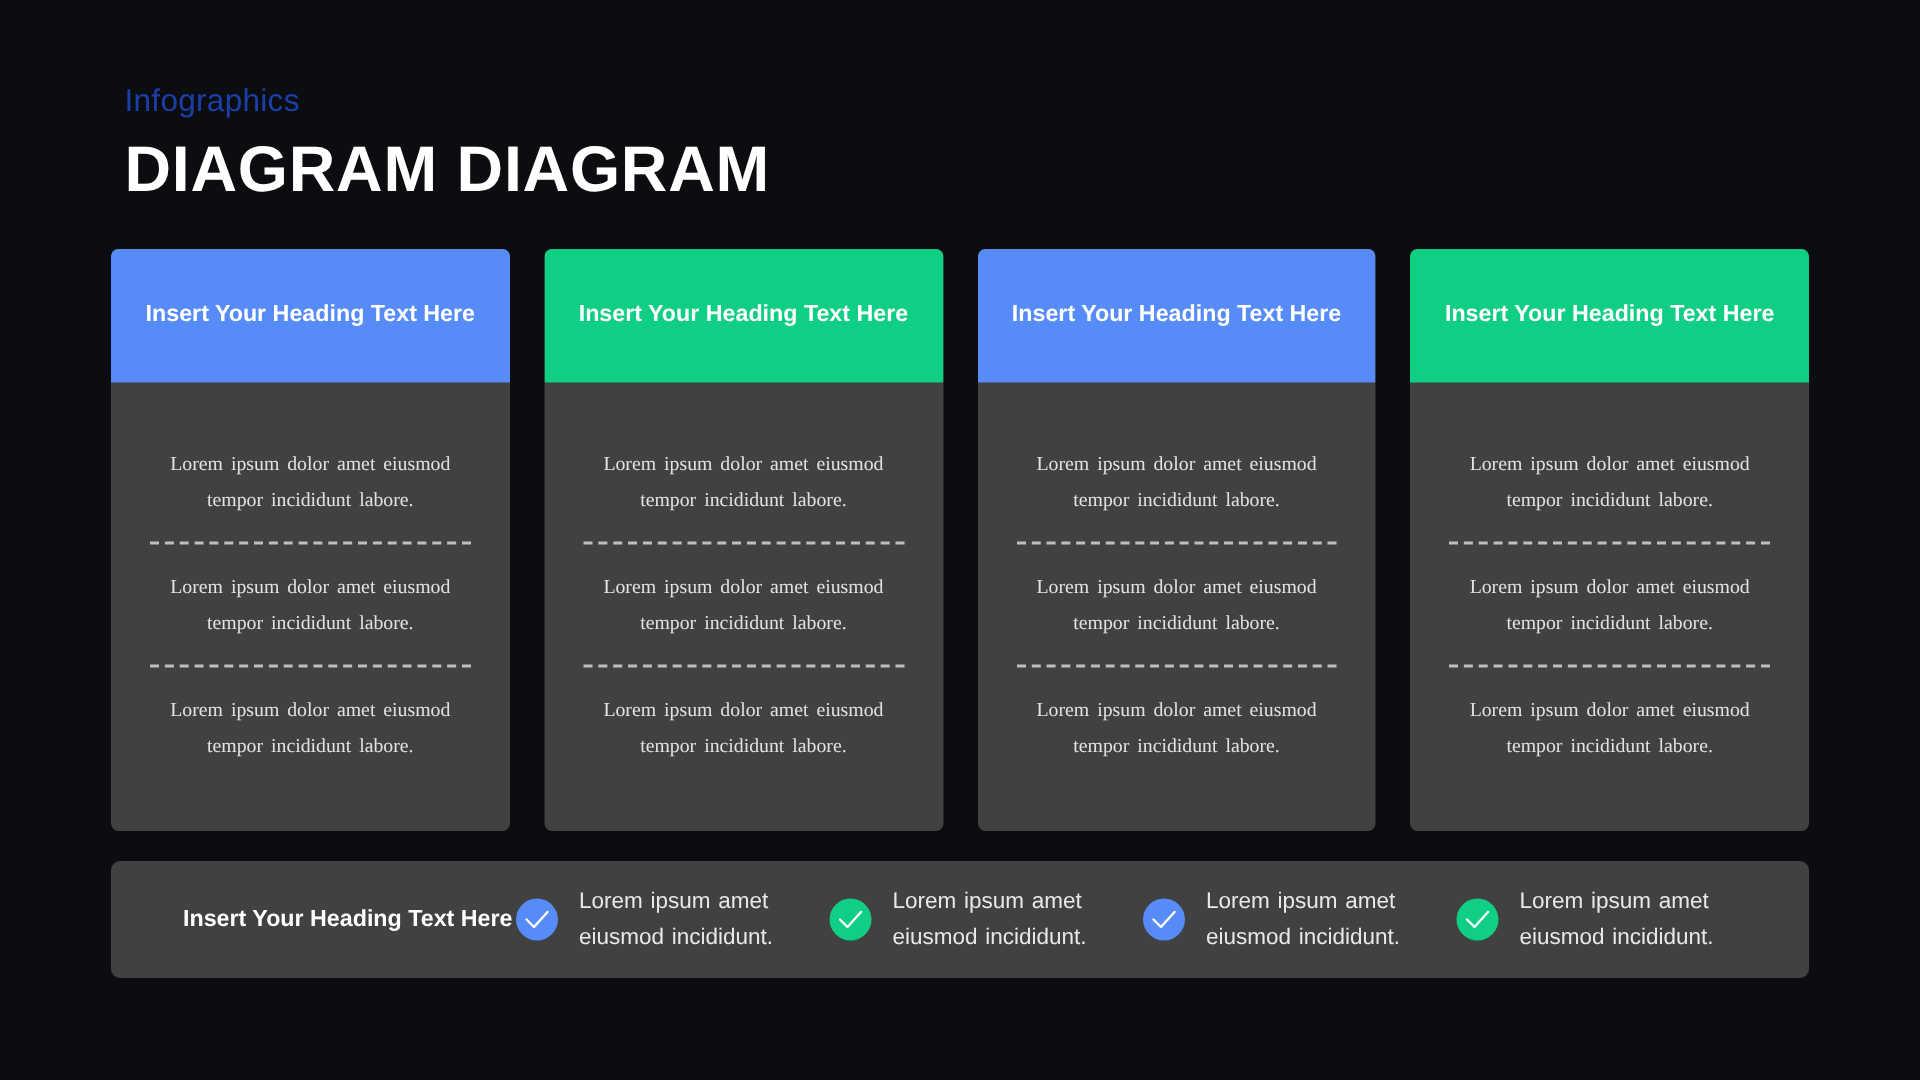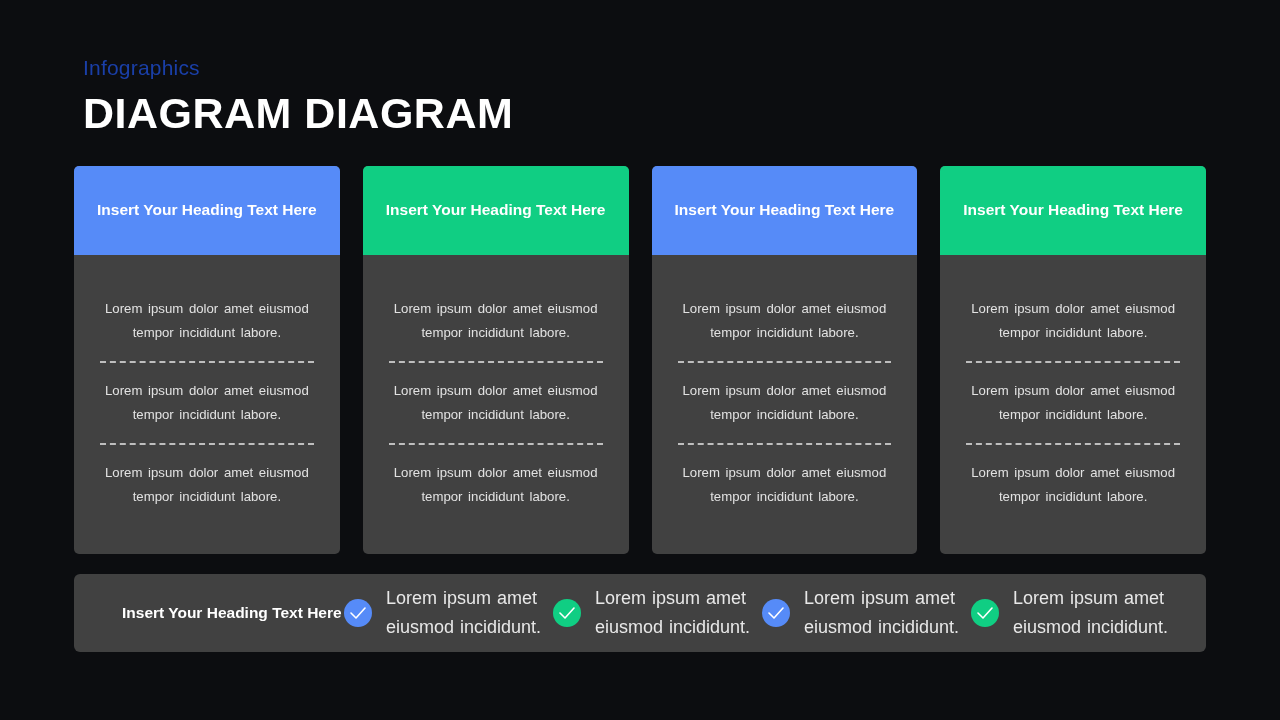--- a/index.html
+++ b/index.html
@@ -35,21 +35,21 @@
     height:89px; display:flex; align-items:center; justify-content:center;
     text-align:center; color:#ffffff; font-size:15.5px; font-weight:bold;
     line-height:1.32; padding:0 12px;
   }
   .card-body {
     flex:1; display:flex; flex-direction:column;
     justify-content:center; padding:10px 22px 14px;
   }
   .item-text {
     color:#e2e2e2; font-size:13.2px; line-height:1.78;
-    text-align:center; word-spacing:2px;
+    text-align:center; word-spacing:2px;font-family:Liberation Serif, serif;
   }
   .divider {
     border:0; border-top:2px dashed #c9c9c9;
     margin:17px 4px 16px; opacity:0.92;
   }
 
   .footer {
     position:absolute; left:74px; top:574px;
     width:1132px; height:78px;
     background:#414141; border-radius:6px;
@@ -60,21 +60,21 @@
     line-height:1.32; width:222px; flex-shrink:0;
   }
   .footer-items { display:flex; flex:1; }
   .footer-item { flex:1; display:flex; align-items:center; gap:14px; }
   .check {
     width:28px; height:28px; border-radius:50%;
     flex-shrink:0; position:relative;
   }
   .check svg { position:absolute; left:6px; top:7px; }
   .footer-text {
-    color:#e8e8e8; font-size:18px; line-height:1.62;
+    color:#e8e8e8; font-size:15px; line-height:1.62;
     word-spacing:1px;
   }
 </style>
 </head>
 <body style="background: rgb(12, 13, 16);">
 
 <div class="slide">
 
   <div class="eyebrow" style="color: rgb(26, 63, 168);">Infographics</div>
   <div class="title">DIAGRAM DIAGRAM</div>

